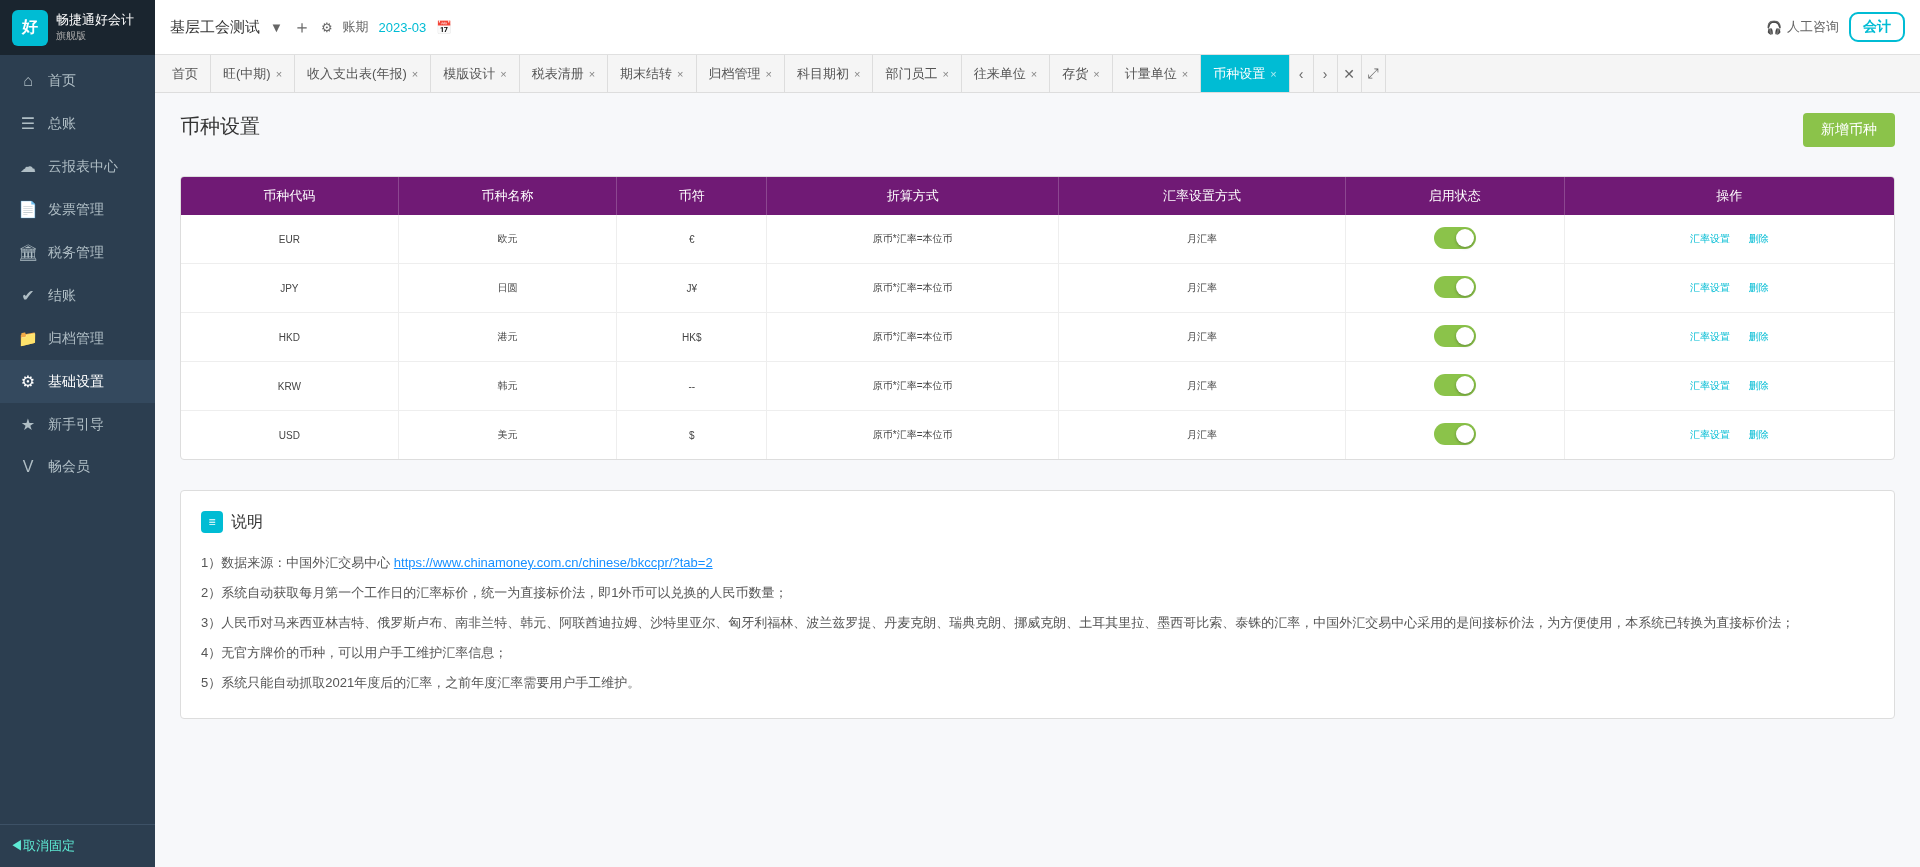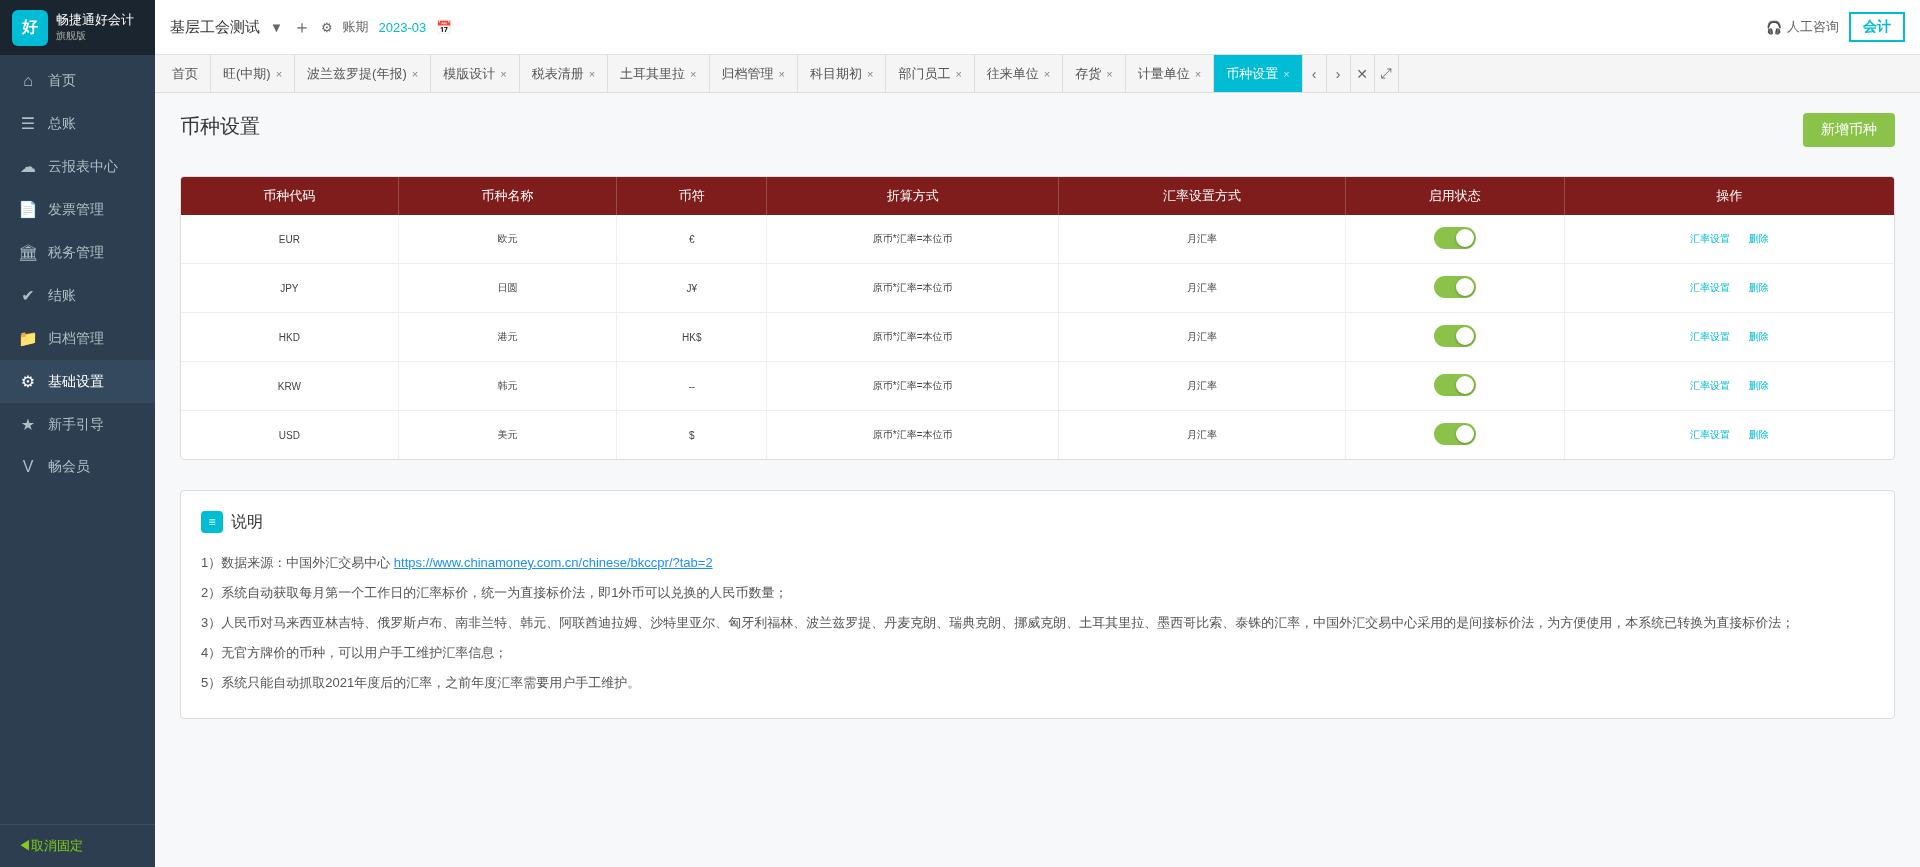--- a/index.html
+++ b/index.html
@@ -8,56 +8,56 @@
     
     .sidebar { width: 155px; background: #2c3e50; color: #ccc; display: flex; flex-direction: column; height: 867px; flex-shrink: 0; }
     .sidebar-logo { background: #1a252f; padding: 10px 12px; display: flex; align-items: center; gap: 8px; height: 55px; }
     .sidebar-logo-icon { width: 36px; height: 36px; background: #00bcd4; border-radius: 6px; display: flex; align-items: center; justify-content: center; color: white; font-size: 16px; font-weight: bold; }
     .sidebar-logo-text { color: white; font-size: 13px; line-height: 1.3; }
     .sidebar-logo-sub { color: #aaa; font-size: 10px; }
     .sidebar-nav { flex: 1; padding-top: 5px; }
     .sidebar-item { display: flex; align-items: center; gap: 10px; padding: 12px 18px; color: #b0bec5; cursor: pointer; font-size: 14px; }
     .sidebar-item.active { background: #34495e; color: white; }
     .sidebar-item-icon { font-size: 16px; width: 20px; text-align: center; }
-    .sidebar-footer { padding: 12px 18px; color: #84cc16; font-size: 13px; display: flex; align-items: center; gap: 6px; cursor: pointer; border-top: 1px solid #3d5166; }
+    .sidebar-footer { padding: 12px 10px; color: #5eead4; font-size: 13px; display: flex; align-items: center; gap: 6px; cursor: pointer; border-top: 1px solid #3d5166; }
 
     
     .main { flex: 1; display: flex; flex-direction: column; height: 867px; overflow: hidden; }
 
     
     .topbar { background: white; height: 55px; display: flex; align-items: center; padding: 12px 15px; border-bottom: 1px solid #e0e0e0; gap: 10px; }
     .topbar-title { font-size: 15px; color: #333; font-weight: 500; }
     .topbar-dropdown { color: #666; cursor: pointer; }
     .topbar-add { color: #666; cursor: pointer; font-size: 18px; }
     .topbar-gear { color: #666; cursor: pointer; }
     .topbar-period-label { color: #666; }
     .topbar-right { margin-left: auto; display: flex; align-items: center; gap: 10px; }
     .topbar-consult { color: #666; display: flex; align-items: center; gap: 4px; cursor: pointer; font-size: 13px; }
-    .topbar-account-btn { border: 2px solid #00bcd4; color: #00bcd4; padding: 4px 12px; border-radius: 0; cursor: pointer; font-size: 14px; font-weight: bold; }
+    .topbar-account-btn { border: 2px solid #00bcd4; color: #00bcd4; padding: 4px 12px; border-radius: 9px; cursor: pointer; font-size: 14px; font-weight: bold; }
 
     
     .tabbar { background: #f5f5f5; height: 38px; display: flex; align-items: center; padding: 0 5px; border-bottom: 1px solid #ddd; overflow-x: auto; gap: 0; }
     .tabbar::-webkit-scrollbar { height: 3px; }
     .tab { display: flex; align-items: center; padding: 0 12px; height: 38px; font-size: 13px; color: #555; cursor: pointer; white-space: nowrap; border-right: 1px solid #ddd; gap: 5px; flex-shrink: 0; }
     .tab.active { background: #00bcd4; color: white; }
     .tab-close { font-size: 11px; color: inherit; opacity: 0.7; cursor: pointer; }
     .tab-nav-btn { width: 24px; height: 38px; display: flex; align-items: center; justify-content: center; cursor: pointer; color: #666; font-size: 14px; border-right: 1px solid #ddd; flex-shrink: 0; }
 
     
     .page-content { flex: 1; overflow-y: auto; padding: 20px 25px; background: #f7f8fa; }
     .page-title { font-size: 20px; color: #333; font-weight: 500; margin-bottom: 18px; }
 
     
     .new-btn { position: absolute; top: 0; right: 0; background: #8bc34a; color: white; padding: 8px 18px; border: none; border-radius: 4px; cursor: pointer; font-size: 14px; font-weight: 500; }
     .page-header { position: relative; display: flex; align-items: center; margin-bottom: 18px; }
 
     
     .table-wrap { background: white; border-radius: 4px; overflow: hidden; border: 1px solid #ddd; }
     table { width: 100%; border-collapse: collapse; }
-    thead tr { background: #7f1d1d; color: white; }
+    thead tr { background: #701a75; color: white; }
     thead th { padding: 10px 15px; text-align: center; font-weight: 500; font-size: 13px; border-right: 1px solid rgba(255,255,255,0.2); }
     thead th:last-child { border-right: none; }
     tbody tr { border-bottom: 1px solid #eee; }
     tbody tr:last-child { border-bottom: none; }
     tbody td { padding: 12px 15px; text-align: center; font-size: 10px; color: #444; border-right: 1px solid #eee; }
     tbody td:last-child { border-right: none; }
     .action-link { color: #00bcd4; cursor: pointer; margin: 0 8px; }
     .action-delete { color: #00bcd4; cursor: pointer; margin: 0 8px; }
 
     
@@ -150,33 +150,33 @@
 
   <div class="tabbar">
     <div class="tab">
       <span>首页</span>
     </div>
     <div class="tab">
       <span>旺(中期)</span>
       <span class="tab-close">×</span>
     </div>
     <div class="tab">
-      <span>波兰兹罗提(年报)</span>
+      <span>收入支出表(年报)</span>
       <span class="tab-close">×</span>
     </div>
     <div class="tab">
       <span>模版设计</span>
       <span class="tab-close">×</span>
     </div>
     <div class="tab">
       <span>税表清册</span>
       <span class="tab-close">×</span>
     </div>
     <div class="tab">
-      <span>土耳其里拉</span>
+      <span>期末结转</span>
       <span class="tab-close">×</span>
     </div>
     <div class="tab">
       <span>归档管理</span>
       <span class="tab-close">×</span>
     </div>
     <div class="tab">
       <span>科目期初</span>
       <span class="tab-close">×</span>
     </div>

